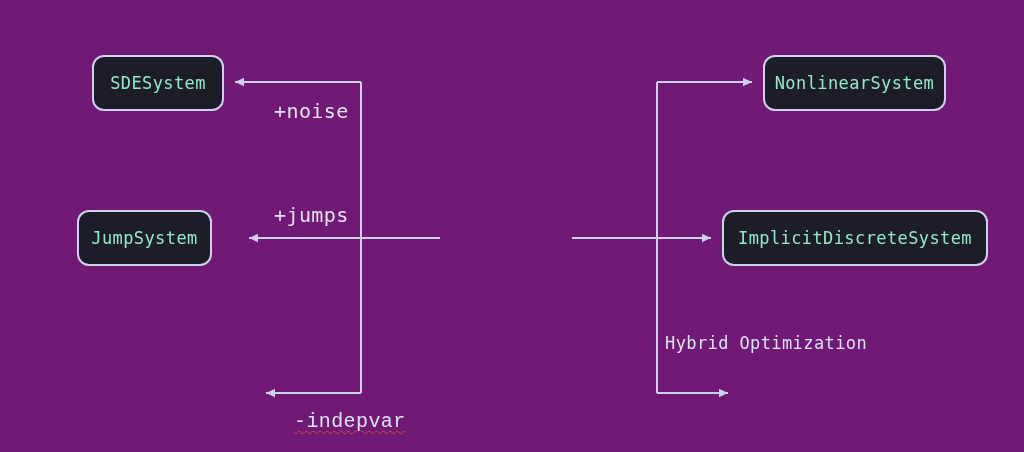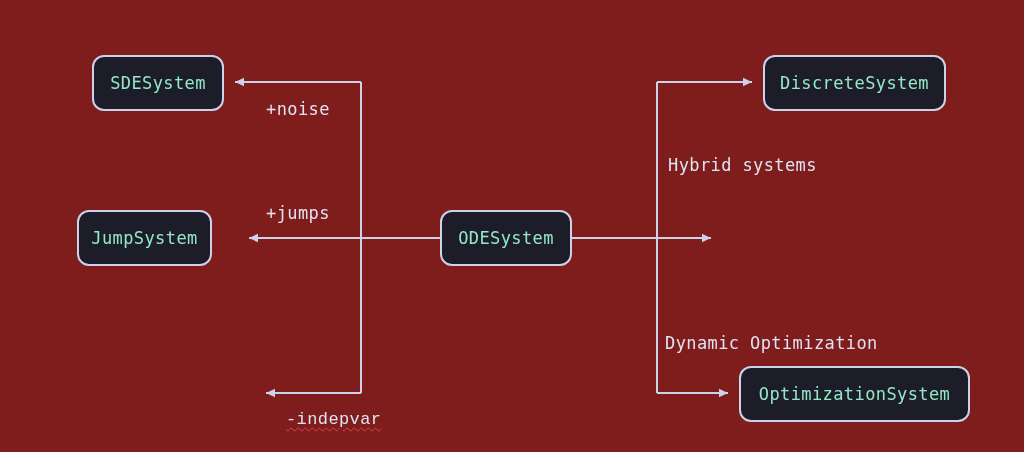--- a/index.html
+++ b/index.html
@@ -5,21 +5,21 @@
 <style>
   html, body {
     margin: 0;
     padding: 0;
     background: #21212e;
   }
   #canvas {
     position: relative;
     width: 1024px;
     height: 452px;
-    background: #7f1d1d;
+    background: #701a75;
     overflow: hidden;
     font-family: "DejaVu Sans Mono", "Liberation Mono", monospace;
   }
   #wires {
     position: absolute;
     left: 0;
     top: 0;
     width: 1024px;
     height: 452px;
     pointer-events: none;
@@ -39,24 +39,25 @@
     color: #93e8c8;
     font-family: "DejaVu Sans Mono", "Liberation Mono", monospace;
     font-size: 17px;
     letter-spacing: 0.4px;
     white-space: nowrap;
   }
   .edge-label {
     position: absolute;
     color: #dfe3f2;
     font-family: "DejaVu Sans Mono", "Liberation Mono", monospace;
-    font-size: 17px;
+    font-size: 20px;
     letter-spacing: 0.4px;
     white-space: nowrap;
     z-index: 3;
+    margin-left: 8px;
   }
   .edge-label.misspelled {
     text-decoration: underline wavy #d4444e;
     text-decoration-thickness: 1px;
     text-underline-offset: 3px;
   }
   .group-label {
     position: absolute;
     color: #dfe3f2;
     font-family: "DejaVu Sans Mono", "Liberation Mono", monospace;
@@ -107,36 +108,32 @@
 
   <div class="node" style="left:92px; top:55px; width:132px; height:56px;">
     <span class="node-label">SDESystem</span>
   </div>
 
   <div class="node" style="left:77px; top:210px; width:135px; height:56px;">
     <span class="node-label">JumpSystem</span>
   </div>
 
 
-  <div class="node" style="left:440px; top:210px; width:132px; height:56px;">
-    <span class="node-label">ODESystem</span>
+
+  <div class="node" style="left:763px; top:55px; width:183px; height:56px;">
+    <span class="node-label">NonlinearSystem</span>
   </div>
 
-  <div class="node" style="left:763px; top:55px; width:183px; height:56px;">
-    <span class="node-label">DiscreteSystem</span>
+  <div class="node" style="left:722px; top:210px; width:266px; height:56px;">
+    <span class="node-label">ImplicitDiscreteSystem</span>
   </div>
 
-
-  <div class="node" style="left:739px; top:366px; width:231px; height:56px;">
-    <span class="node-label">OptimizationSystem</span>
-  </div>
 
   <div class="edge-label" style="left:266px; top:99px;">+noise</div>
 
   <div class="edge-label" style="left:266px; top:203px;">+jumps</div>
 
   <div class="edge-label misspelled" style="left:286px; top:410px;font-family:Liberation Mono, monospace;">-indepvar</div>
 
-  <div class="group-label" style="left:668px; top:155px;">Hybrid systems</div>
 
-  <div class="group-label" style="left:665px; top:333px;">Dynamic Optimization</div>
+  <div class="group-label" style="left:665px; top:333px;">Hybrid Optimization</div>
 
 </div>
 
 </body></html>

